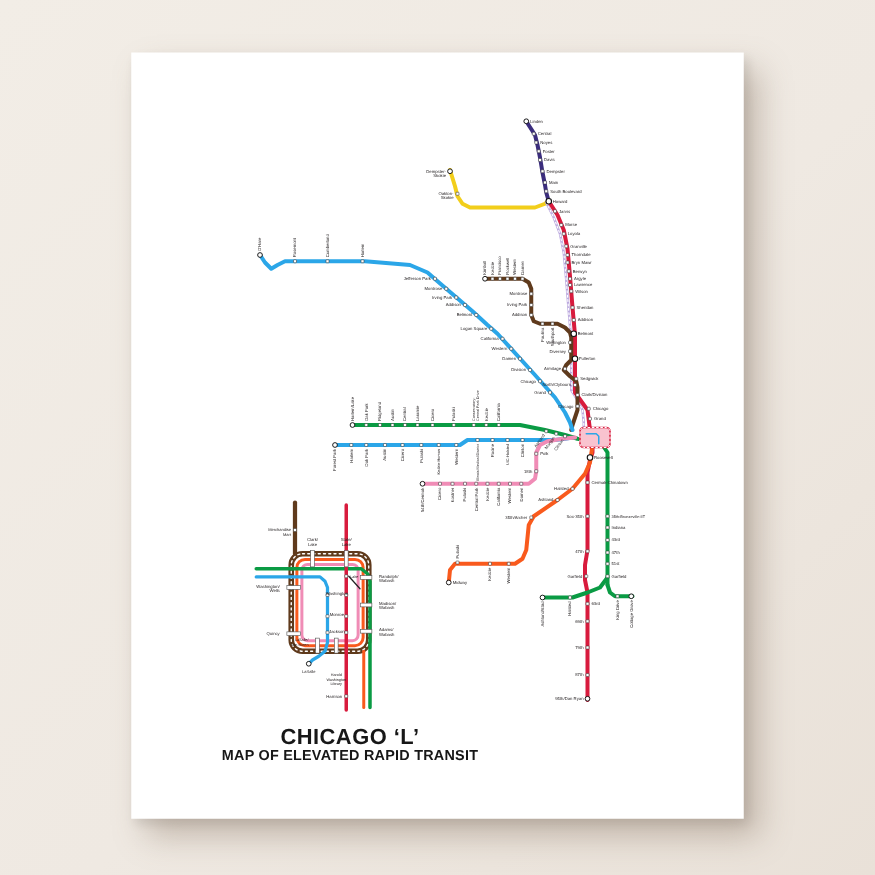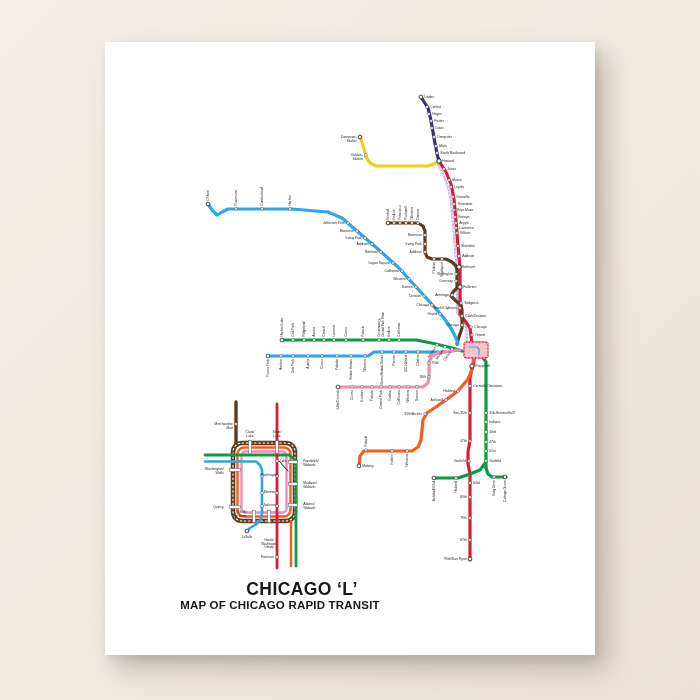--- a/index.html
+++ b/index.html
@@ -9,21 +9,21 @@
     font-family:"Liberation Sans",sans-serif;
   }
   .poster-card{
     position:absolute;left:105px;top:42px;width:490px;height:613px;
     background:#ffffff;
     box-shadow:12px 14px 24px rgba(125,105,88,.38), 3px 4px 8px rgba(0,0,0,.10);
   }
   svg.map{position:absolute;left:0;top:0;width:700px;height:700px;pointer-events:none;}
   .map-title{
     position:absolute;left:105px;top:579px;width:350px;text-align:center;
-    font-weight:bold;font-size:17.5px;letter-spacing:.4px;color:#171717;margin-left:22px;
+    font-weight:bold;font-size:17.5px;letter-spacing:.4px;color:#171717;
   }
   .map-subtitle{
     position:absolute;left:105px;top:599px;width:350px;text-align:center;
     font-weight:bold;font-size:11.5px;letter-spacing:.2px;color:#171717;
   }
 </style>
 </head>
 <body>
 
 <div class="poster-card"></div>
@@ -336,13 +336,13 @@
     <text fill="#231f20" font-size="3.4" text-anchor="middle" font-family="&quot;Liberation Sans&quot;, sans-serif"><tspan x="269.5" y="476.1">Washington</tspan></text>
     <rect x="260.8" y="491.8" width="2.4" height="2.4" rx="0.5" fill="#fff" stroke="#333" stroke-width="0.45"></rect>
     <rect x="275.8" y="491.8" width="2.4" height="2.4" rx="0.5" fill="#fff" stroke="#333" stroke-width="0.45"></rect>
     <text fill="#231f20" font-size="3.4" text-anchor="middle" font-family="&quot;Liberation Sans&quot;, sans-serif"><tspan x="269.5" y="493.1">Monroe</tspan></text>
     <rect x="260.8" y="504.8" width="2.4" height="2.4" rx="0.5" fill="#fff" stroke="#333" stroke-width="0.45"></rect>
     <rect x="275.8" y="504.8" width="2.4" height="2.4" rx="0.5" fill="#fff" stroke="#333" stroke-width="0.45"></rect>
     <text fill="#231f20" font-size="3.4" text-anchor="middle" font-family="&quot;Liberation Sans&quot;, sans-serif"><tspan x="269.5" y="506.1">Jackson</tspan></text>
   </svg>
 
 <div class="map-title">CHICAGO ‘L’</div>
-<div class="map-subtitle">MAP OF CHICAGO RAPID TRANSIT</div>
+<div class="map-subtitle">MAP OF ELEVATED RAPID TRANSIT</div>
 
 </body></html>

